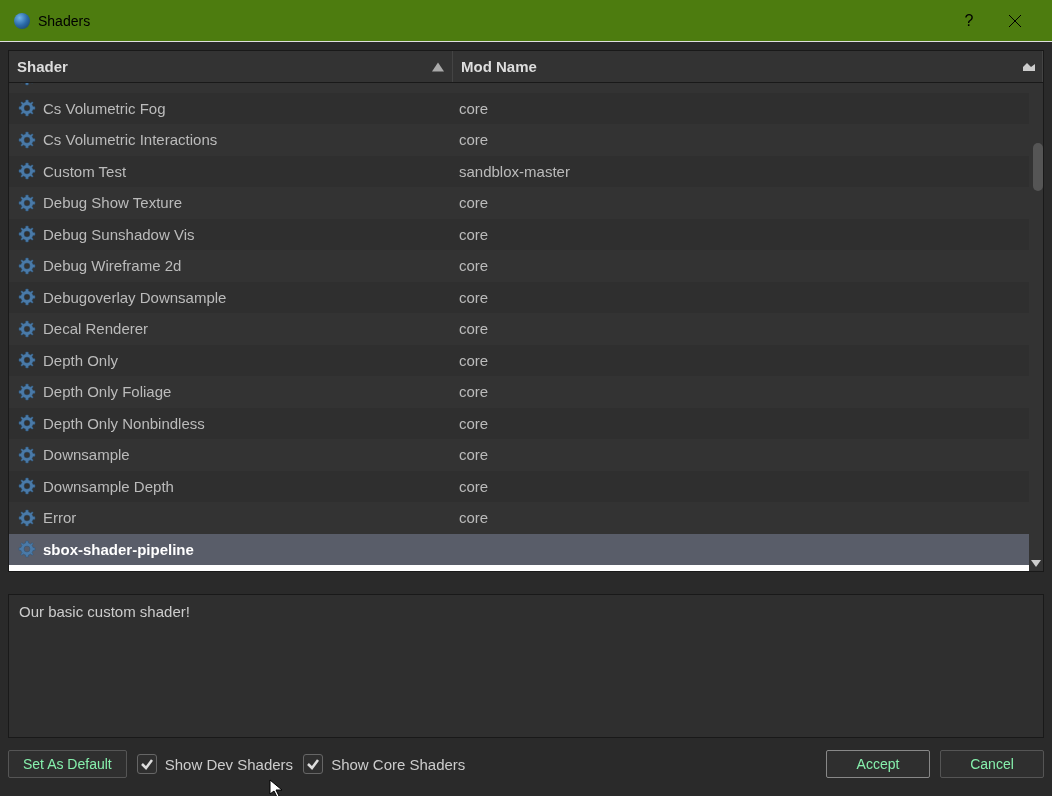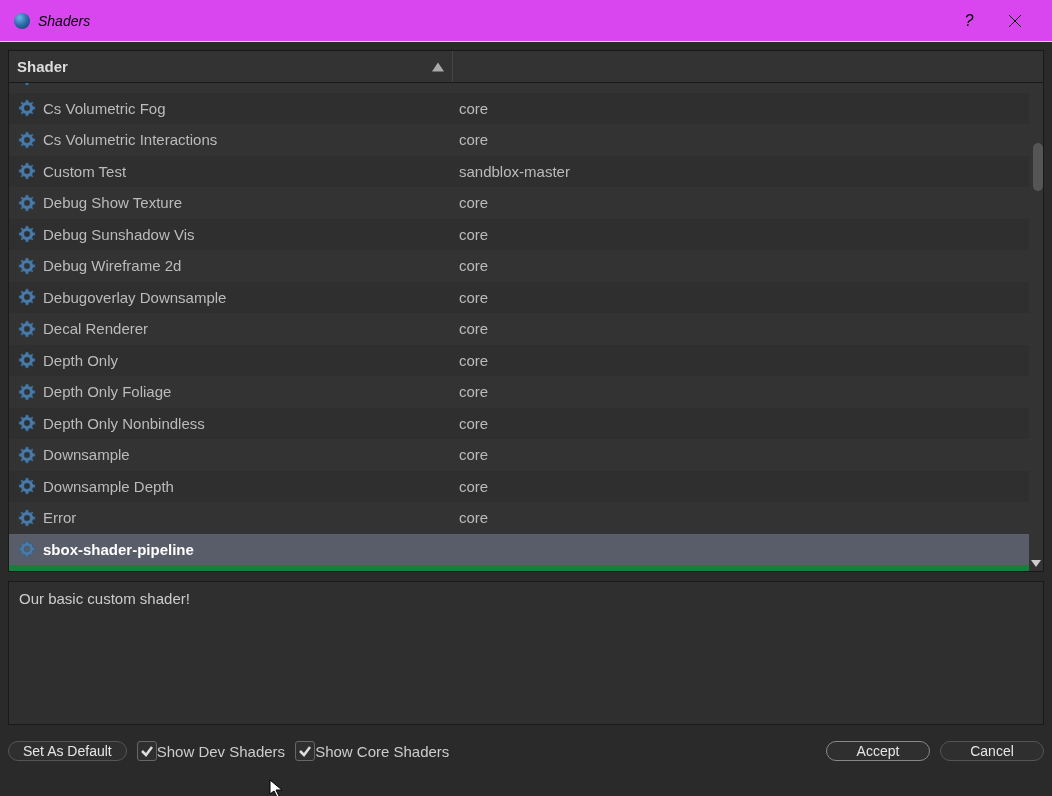--- a/index.html
+++ b/index.html
@@ -19,26 +19,25 @@
 .window {
   width: 100%;
   height: 100%;
   display: flex;
   flex-direction: column;
   background: #fff;
 }
 
 .titlebar {
   height: 42px;
-  background: #d946ef;
+  background: #4d7c0f;
   display: flex;
   align-items: center;
   padding: 0 14px;
   border-bottom: 1px solid #e0e0e0;
-  font-style: italic;
 }
 
 .titlebar-icon {
   width: 16px;
   height: 16px;
   border-radius: 50%;
   background: radial-gradient(circle at 35% 30%, #6fb3e8 0%, #2a6aa8 50%, #163a5a 100%);
   margin-right: 8px;
 }
 
@@ -82,21 +81,21 @@
   background: #2a2a2a;
   display: flex;
   flex-direction: column;
   padding: 8px;
 }
 
 .table-wrap {
   flex: 0 0 auto;
   height: 522px;
   border: 1px solid #191919;
-  background: #15803d;
+  background: #ffffff;
   display: flex;
   flex-direction: column;
   position: relative;
 }
 
 .table-header {
   display: flex;
   height: 32px;
   background: #333;
   border-bottom: 1px solid #191919;
@@ -237,63 +236,64 @@
   align-items: center;
   justify-content: center;
 }
 .scroll-down-icon svg {
   width: 10px;
   height: 8px;
   fill: #ccc;
 }
 
 .description-box {
-  margin-top: 9px;
+  margin-top: 22px;
   height: 144px;
   border: 1px solid #191919;
   background: #2f2f2f;
   padding: 8px 10px;
   color: #ccc;
   font-size: 15px;
 }
 
 .footer {
   margin-top: 10px;
   height: 32px;
   display: flex;
   align-items: center;
   gap: 10px;
 }
 
 .btn {
-  height: 20px;
+  height: 28px;
   padding: 0 14px;
   background: #2f2f2f;
   border: 1px solid #555;
-  color: #e5e5e5;
+  color: #86efac;
   font-size: 14px;
   display: flex;
   align-items: center;
   justify-content: center;
   cursor: pointer;
-  border-radius: 10px;
+  border-radius: 2px;
 }
 
 .btn-accept {
   width: 104px;
   border: 1px solid #888;
 }
 
 .btn-cancel {
   width: 104px;
 }
 
 .checkbox-wrap {
   display: flex;
   align-items: center;
+  gap: 8px;
   color: #ccc;
   font-size: 15px;
   cursor: pointer;
 }
 
 .checkbox {
   width: 20px;
   height: 20px;
   border: 1px solid #666;
   background: #2f2f2f;
@@ -346,20 +346,28 @@
   </div>
 
   <div class="content">
 
     <div class="table-wrap">
       <div class="table-header">
         <div class="th th-shader">
           <span>Shader</span>
           <span class="sort-icon"></span>
         </div>
+        <div class="th th-mod">
+          <span>Mod Name</span>
+          <span class="header-corner-icon">
+            <svg viewBox="0 0 12 10">
+                <path d="M0 6 L4 2 L8 6 L12 3 L12 10 L0 10 Z"></path>
+              </svg>
+          </span>
+        </div>
       </div>
 
       <div class="table-body">
         <div class="rows" id="rows-container">
             <div class="row">
               <span class="row-icon"><svg viewBox="0 0 20 20">
                   <g fill="#4a7aa8" stroke="#2d5478" stroke-width="0.5">
                     <path d="M10 2 L11.2 2 L11.5 4 A6 6 0 0 1 13.5 5 L15.2 3.8 L16.2 4.8 L15 6.5 A6 6 0 0 1 16 8.5 L18 8.8 L18 10 L18 11.2 L16 11.5 A6 6 0 0 1 15 13.5 L16.2 15.2 L15.2 16.2 L13.5 15 A6 6 0 0 1 11.5 16 L11.2 18 L10 18 L8.8 18 L8.5 16 A6 6 0 0 1 6.5 15 L4.8 16.2 L3.8 15.2 L5 13.5 A6 6 0 0 1 4 11.5 L2 11.2 L2 10 L2 8.8 L4 8.5 A6 6 0 0 1 5 6.5 L3.8 4.8 L4.8 3.8 L6.5 5 A6 6 0 0 1 8.5 4 L8.8 2 Z M10 7 A3 3 0 1 0 10 13 A3 3 0 1 0 10 7 Z" fill-rule="evenodd"></path>
                   </g>
                 </svg></span>

